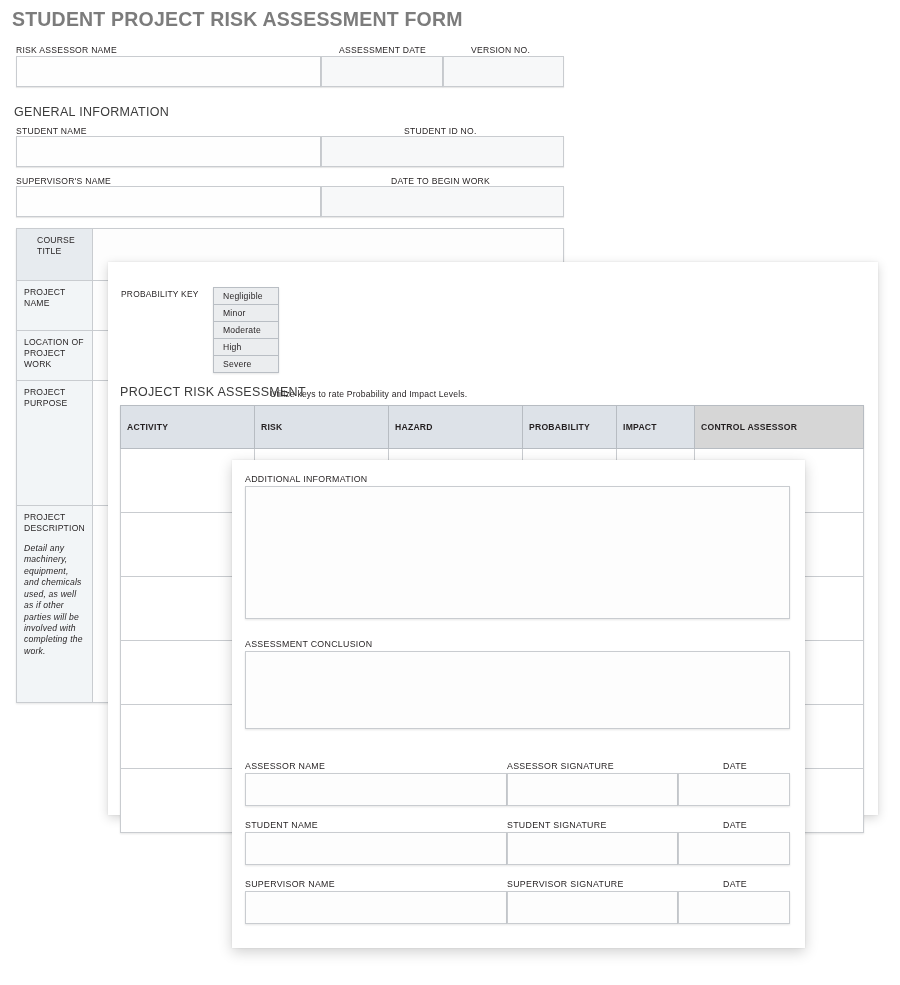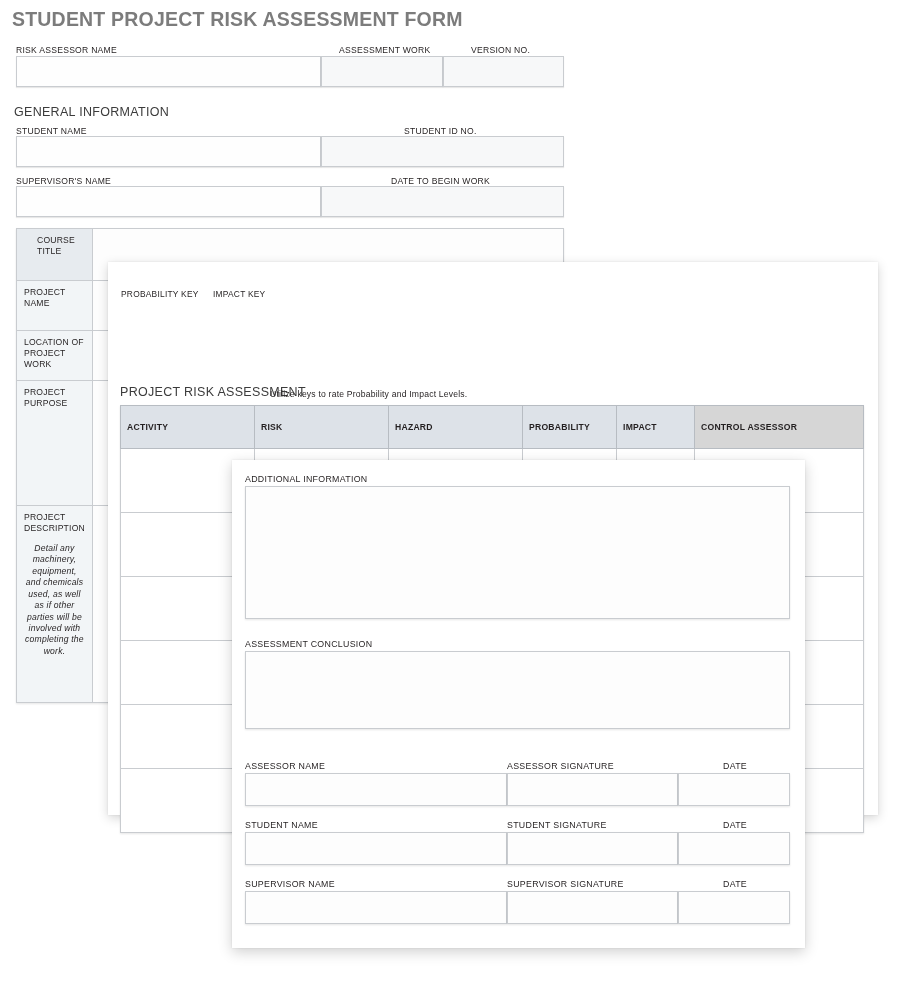--- a/index.html
+++ b/index.html
@@ -78,21 +78,20 @@
     background: #e7ebef;
     color: #231f20;
   }
   .info-table td.lbl.lt { background: #f2f5f7; }
   .info-table td.val { background: #fdfdfd; }
   .info-table .hint {
     display: block;
     margin-top: 9px;
     font-style: italic;
     line-height: 1.33;
-    text-align: center;
   }
 
   
   #mid-panel {
     position: absolute;
     left: 108px; top: 262px;
     width: 770px; height: 553px;
     background: #ffffff;
     box-shadow: 0 3px 10px rgba(0,0,0,.17), 0 0 2px rgba(0,0,0,.08);
   }
@@ -190,21 +189,21 @@
   }
 </style>
 </head>
 <body>
 
 <div id="base-form">
 
   <div class="page-title">STUDENT PROJECT RISK ASSESSMENT FORM</div>
 
   <div class="fld-label" style="left:16px; top:45px;">RISK ASSESSOR NAME</div>
-  <div class="fld-label" style="left:339px; top:45px;">ASSESSMENT WORK</div>
+  <div class="fld-label" style="left:339px; top:45px;">ASSESSMENT DATE</div>
   <div class="fld-label" style="left:471px; top:45px;">VERSION NO.</div>
 
   <div class="fld-box white" style="left:16px; top:56px; width:305px; height:31px;"></div>
   <div class="fld-box" style="left:321px; top:56px; width:122px; height:31px;"></div>
   <div class="fld-box" style="left:443px; top:56px; width:121px; height:31px;"></div>
 
   <div class="section-title" style="left:14px; top:105px;">GENERAL INFORMATION</div>
 
   <div class="fld-label" style="left:16px; top:126px;">STUDENT NAME</div>
   <div class="fld-label" style="left:404px; top:126px;">STUDENT ID NO.</div>
@@ -243,20 +242,27 @@
     </tr>
   </tbody>
     </table>
 </div>
 
 <div id="mid-panel">
 
   <div class="key-title" style="left:13px; top:15px;">PROBABILITY KEY</div>
 
   <div class="key-title" style="left:105px; top:15px;">IMPACT KEY</div>
+  <div class="key-list impact" style="left:105px; top:25px;">
+    <div class="k">Negligible</div>
+    <div class="k">Minor</div>
+    <div class="k">Moderate</div>
+    <div class="k">High</div>
+    <div class="k">Severe</div>
+  </div>
 
   <div class="pra-head">PROJECT RISK ASSESSMENT</div>
   <div class="pra-sub">Utilize keys to rate Probability and Impact Levels.</div>
 
   <table class="risk-table">
     <thead>
       <tr>
         <th style="width:134px;">ACTIVITY</th>
         <th style="width:134px;">RISK</th>
         <th style="width:134px;">HAZARD</th>

